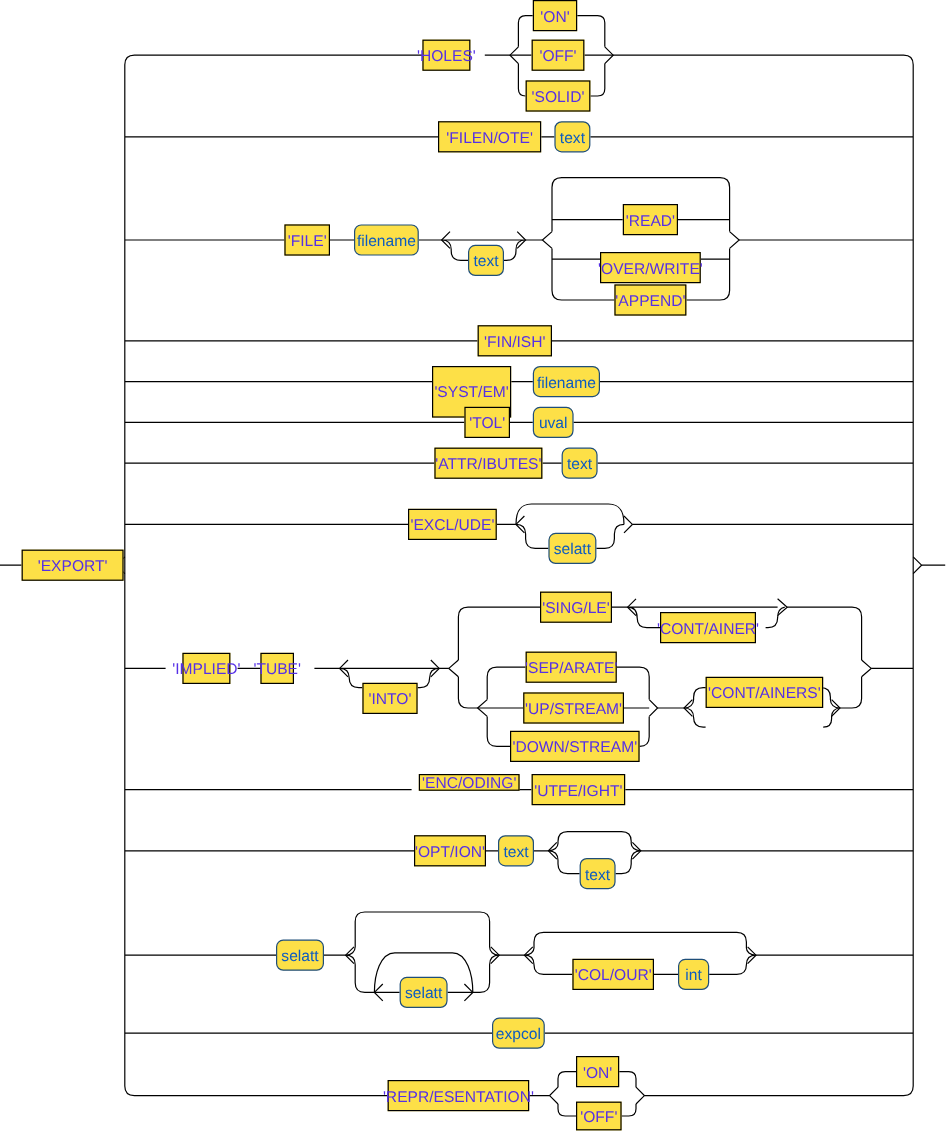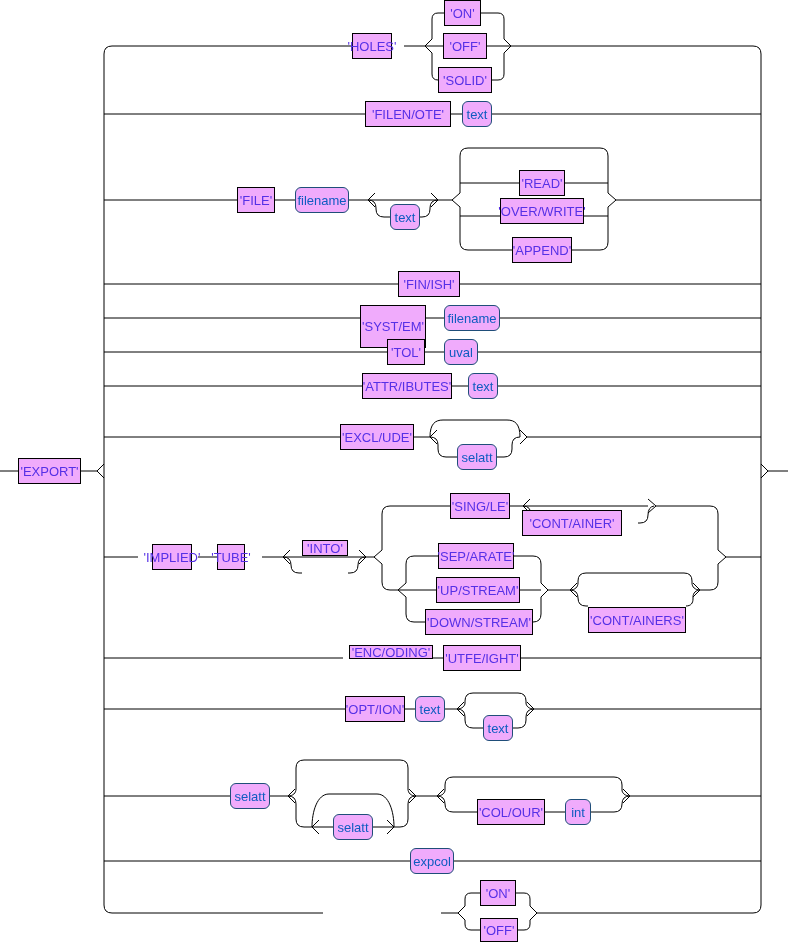--- a/index.html
+++ b/index.html
@@ -3,21 +3,21 @@
 <meta charset="utf-8">
 <style>
   html,body { margin:0; padding:0; background:#ffffff; }
   .diagram {
     position:relative; width:788px; height:943px; background:#ffffff;
     font-family:"Liberation Sans", sans-serif;
   }
   .diagram svg { position:absolute; left:0; top:0; }
   .lines path { fill:none; stroke:var(--line,#000); stroke-width:1; }
   .box {
-    position:absolute; box-sizing:border-box; background:#f0abfc;
+    position:absolute; box-sizing:border-box; background:#fde047;
     display:flex; align-items:center; justify-content:center;
     font-size:13px; line-height:1; white-space:nowrap;
   }
   .t  { border:1px solid var(--line,#000); color:var(--terminal-text,#5630e6); }
   .nt { border:1px solid var(--nonterminal-border,#1f4e79); border-radius:6px;
         color:var(--nonterminal-text,#0f5cc0); }
 </style>
 </head>
 <body>
 
@@ -129,47 +129,48 @@
   <div class="box t" style="left:352px;top:33px;width:40px;height:26px">'HOLES'</div>
   <div class="box t" style="left:444px;top:0px;width:37px;height:26px">'ON'</div>
   <div class="box t" style="left:443px;top:33px;width:44px;height:26px">'OFF'</div>
   <div class="box t" style="left:438px;top:67px;width:54px;height:26px">'SOLID'</div>
   <div class="box t" style="left:365px;top:101px;width:86px;height:26px">'FILEN/OTE'</div>
   <div class="box nt" style="left:462px;top:101px;width:30px;height:26px">text</div>
   <div class="box t" style="left:237px;top:187px;width:38px;height:26px">'FILE'</div>
   <div class="box nt" style="left:295px;top:187px;width:54px;height:26px">filename</div>
   <div class="box nt" style="left:390px;top:204px;width:30px;height:26px">text</div>
   <div class="box t" style="left:519px;top:170px;width:46px;height:26px">'READ'</div>
-  <div class="box t" style="left:500px;top:198px;width:84px;height:26px">'OVER/WRITE'</div>
+  <div class="box t" style="left:500px;top:210px;width:84px;height:26px">'OVER/WRITE'</div>
   <div class="box t" style="left:512px;top:237px;width:60px;height:26px">'APPEND'</div>
   <div class="box t" style="left:398px;top:271px;width:62px;height:26px">'FIN/ISH'</div>
   <div class="box t" style="left:360px;top:305px;width:66px;height:43px">'SYST/EM'</div>
   <div class="box nt" style="left:444px;top:305px;width:56px;height:26px">filename</div>
   <div class="box t" style="left:387px;top:339px;width:38px;height:26px">'TOL'</div>
   <div class="box nt" style="left:444px;top:339px;width:34px;height:26px">uval</div>
   <div class="box t" style="left:362px;top:373px;width:90px;height:26px">'ATTR/IBUTES'</div>
   <div class="box nt" style="left:468px;top:373px;width:30px;height:26px">text</div>
   <div class="box t" style="left:340px;top:424px;width:74px;height:26px">'EXCL/UDE'</div>
   <div class="box nt" style="left:457px;top:444px;width:40px;height:26px">selatt</div>
-  <div class="box t" style="left:18px;top:458px;width:63px;height:26px">'EXPORT'</div>
+  <div class="box t" style="left:18px;top:458px;width:85px;height:26px">'EXPORT'</div>
   <div class="box t" style="left:152px;top:544px;width:40px;height:26px">'IMPLIED'</div>
   <div class="box t" style="left:217px;top:544px;width:28px;height:26px">'TUBE'</div>
-  <div class="box t" style="left:302px;top:540px;width:46px;height:16px">'INTO'</div>
+  <div class="box t" style="left:302px;top:569px;width:46px;height:26px">'INTO'</div>
   <div class="box t" style="left:450px;top:493px;width:60px;height:26px">'SING/LE'</div>
-  <div class="box t" style="left:522px;top:510px;width:100px;height:26px">'CONT/AINER'</div>
+  <div class="box t" style="left:550px;top:510px;width:80px;height:26px">'CONT/AINER'</div>
   <div class="box t" style="left:438px;top:543px;width:76px;height:26px">'SEP/ARATE'</div>
   <div class="box t" style="left:436px;top:577px;width:84px;height:26px">'UP/STREAM'</div>
   <div class="box t" style="left:425px;top:609px;width:108px;height:26px">'DOWN/STREAM'</div>
-  <div class="box t" style="left:588px;top:607px;width:98px;height:26px">'CONT/AINERS'</div>
+  <div class="box t" style="left:588px;top:564px;width:98px;height:26px">'CONT/AINERS'</div>
   <div class="box t" style="left:349px;top:645px;width:84px;height:14px">'ENC/ODING'</div>
   <div class="box t" style="left:443px;top:645px;width:78px;height:26px">'UTFE/IGHT'</div>
   <div class="box t" style="left:345px;top:696px;width:60px;height:26px">'OPT/ION'</div>
   <div class="box nt" style="left:415px;top:696px;width:30px;height:26px">text</div>
   <div class="box nt" style="left:483px;top:715px;width:30px;height:26px">text</div>
   <div class="box nt" style="left:230px;top:783px;width:40px;height:26px">selatt</div>
   <div class="box nt" style="left:333px;top:814px;width:40px;height:26px">selatt</div>
   <div class="box t" style="left:477px;top:799px;width:68px;height:26px">'COL/OUR'</div>
   <div class="box nt" style="left:565px;top:799px;width:26px;height:26px">int</div>
   <div class="box nt" style="left:410px;top:848px;width:44px;height:26px">expcol</div>
+  <div class="box t" style="left:323px;top:900px;width:118px;height:26px">'REPR/ESENTATION'</div>
   <div class="box t" style="left:480px;top:880px;width:36px;height:26px">'ON'</div>
   <div class="box t" style="left:480px;top:918px;width:38px;height:24px">'OFF'</div>
 
 </div>
 
 </body></html>

